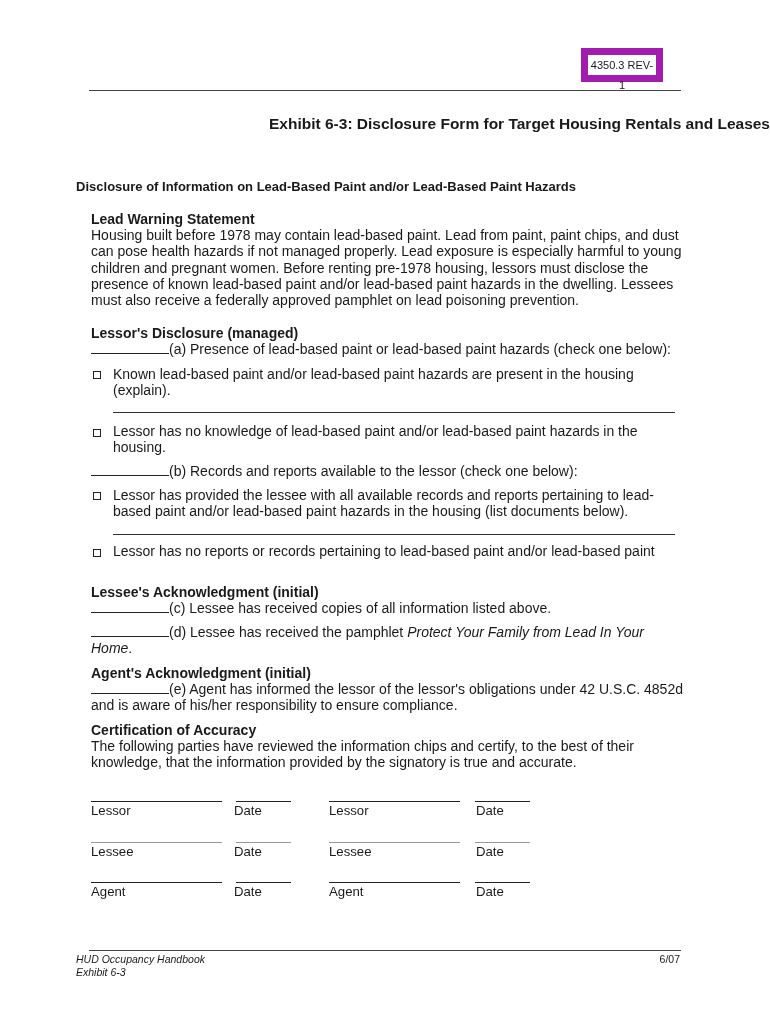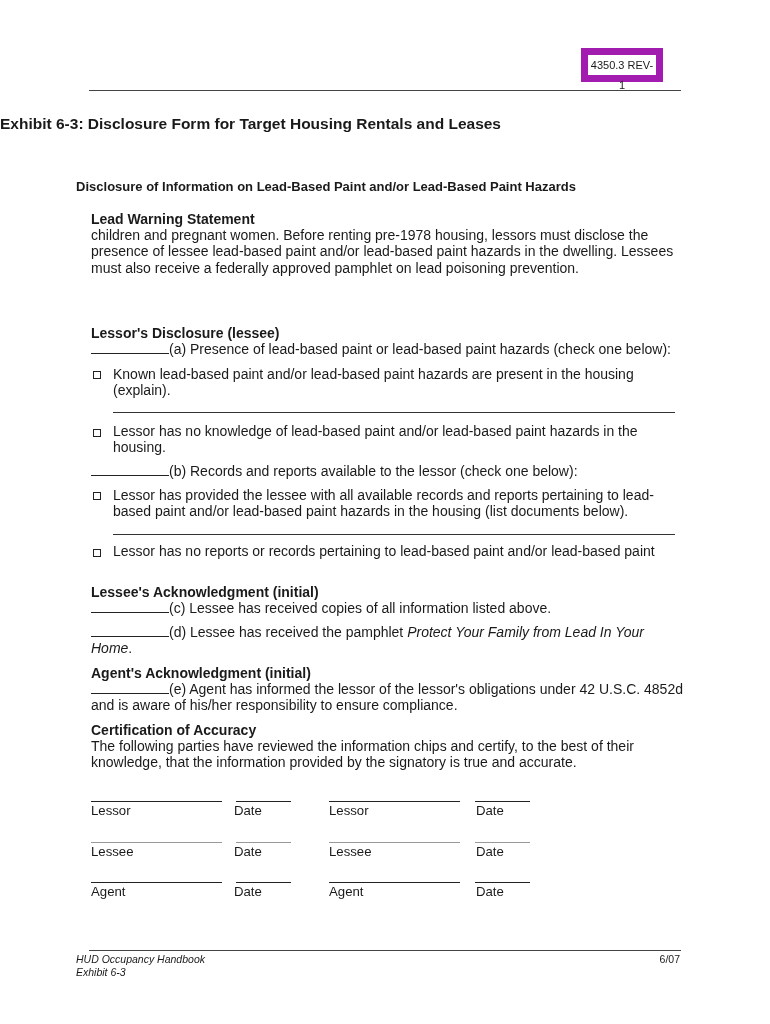--- a/index.html
+++ b/index.html
@@ -2,21 +2,21 @@
 <html><head>
 <meta charset="utf-8">
 <style>
   html, body { margin:0; padding:0; background:#ffffff; }
   body { width:770px; height:1024px; position:relative; overflow:hidden;
          font-family:"Liberation Sans", sans-serif; color:#1a1a1a; }
   .abs { position:absolute; }
   .revbox { left:581px; top:48px; width:68px; height:20px; border:7px solid #a21caf;
             font-size:11px; line-height:20px; text-align:center; }
   .topline { left:89px; top:90px; width:592px; height:0; border-top:1px solid #444; }
-  .title { left:0; width:770px; top:115px; text-align:left; font-weight:bold; font-size:15.5px; }
+  .title { left:0; width:770px; top:115px; text-align:right; font-weight:bold; font-size:15.5px; }
   .subtitle { left:0; width:652px; top:179px; text-align:center; font-weight:bold; font-size:13px; }
   .text { font-size:14px; line-height:16.2px; }
   .h { font-weight:bold; }
   .blank { display:inline-block; width:78px; border-bottom:1px solid #222; height:12px; vertical-align:baseline; }
   .cb { display:inline-block; width:6px; height:6px; border:1px solid #222; }
   .rule { height:0; border-top:1px solid #333; }
   .sig { height:0; border-top:1px solid #222; }
   .siglbl { font-size:13.2px; }
   .footline { left:89px; top:950px; width:592px; height:0; border-top:1px solid #444; }
   .foot { font-size:10.5px; line-height:12.5px; }
@@ -26,26 +26,28 @@
 <body>
 
 <div class="abs revbox">4350.3 REV-1</div>
 <div class="abs topline"></div>
 
 <div class="abs title">Exhibit 6-3:  Disclosure Form for Target Housing Rentals and Leases</div>
 <div class="abs subtitle">Disclosure of Information on Lead-Based Paint and/or Lead-Based Paint Hazards</div>
 
 <div class="abs text" style="left:91px; top:211px; width:600px;">
   <div class="h">Lead Warning Statement</div>
+  <div>Housing built before 1978 may contain lead-based paint. Lead from paint, paint chips, and dust</div>
+  <div>can pose health hazards if not managed properly. Lead exposure is especially harmful to young</div>
   <div>children and pregnant women. Before renting pre-1978 housing, lessors must disclose the</div>
-  <div>presence of lessee lead-based paint and/or lead-based paint hazards in the dwelling. Lessees</div>
+  <div>presence of known lead-based paint and/or lead-based paint hazards in the dwelling. Lessees</div>
   <div>must also receive a federally approved pamphlet on lead poisoning prevention.</div>
 </div>
 
-<div class="abs text h" style="left:91px; top:325px;">Lessor's Disclosure (lessee)</div>
+<div class="abs text h" style="left:91px; top:325px;">Lessor's Disclosure (managed)</div>
 <div class="abs text" style="left:91px; top:341px;">
   <span class="blank"></span><span>(a) Presence of lead-based paint or lead-based paint hazards (check one below):</span>
 </div>
 
 <span class="abs cb" style="left:93px; top:371px;"></span>
 <div class="abs text" style="left:113px; top:366px;">
   <div>Known lead-based paint and/or lead-based paint hazards are present in the housing</div>
   <div>(explain).</div>
 </div>
 <div class="abs rule" style="left:113px; top:412px; width:562px;"></div>

